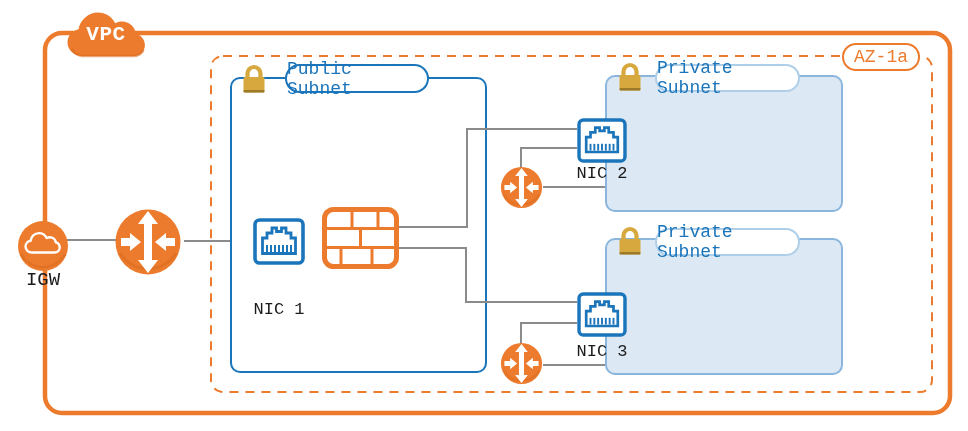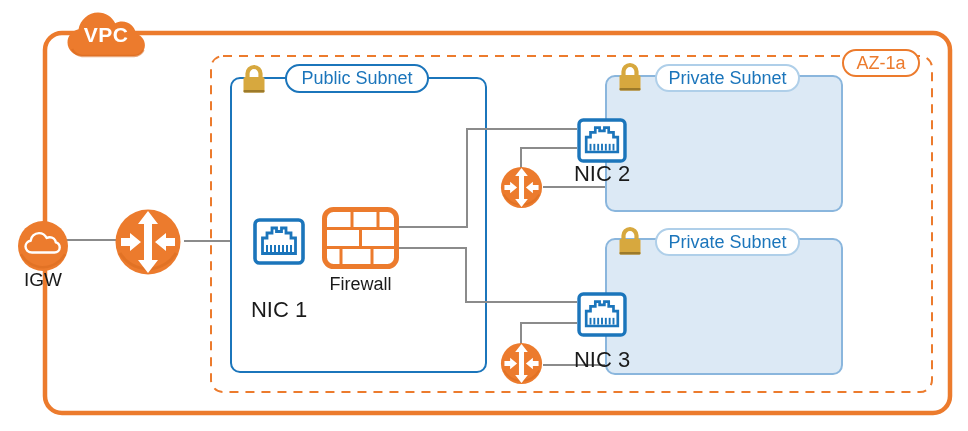--- a/index.html
+++ b/index.html
@@ -10,38 +10,38 @@
     --subnet_border:#8AB6DD;
     --pill_light_border:#AFCFE9;
     --gold:#D7A83E;
     --gold_dark:#9C7A2A;
     --line_gray:#8B8B8B;
     --label_color:#1A1A1A;
   }
   html,body{margin:0;padding:0;background:#fff;}
   #canvas{
     position:relative;width:968px;height:431px;background:#fff;overflow:hidden;
-    font-family:Liberation Sans, sans-serif;
+    font-family:Liberation Mono, monospace;
   }
   .abs{position:absolute;}
   .subnet{box-sizing:border-box;border-radius:10px;}
   .subnet.public{background:#fff;border:2.5px solid var(--blue);z-index:1;}
   .subnet.private{background:var(--subnet_fill);border:2px solid var(--subnet_border);z-index:1;}
   .pill{
     box-sizing:border-box;background:#fff;border-radius:15px;
     display:flex;align-items:center;justify-content:center;
     font-size:18px;font-weight:400;z-index:4;
   }
   .pill.blue-border{border:2.5px solid var(--blue);color:var(--blue);}
   .pill.light-border{border:2px solid var(--pill_light_border);color:var(--blue);}
-  .pill.orange-border{border:2.5px solid var(--orange);color:var(--orange);margin-top:6px;}
+  .pill.orange-border{border:2.5px solid var(--orange);color:var(--orange);}
   .node{z-index:4;}
   .node-label{
     position:absolute;text-align:center;color:var(--label_color);
-    font-size:22px;line-height:20px;z-index:5;white-space:pre-line;
+    font-size:17px;line-height:20px;z-index:5;white-space:pre-line;
   }
   #lines-layer{position:absolute;left:0;top:0;z-index:3;pointer-events:none;}
   #vpc-cloud-text{
     position:absolute;color:#fff;font-weight:bold;font-size:21px;
     letter-spacing:0.5px;z-index:6;
   }
 </style>
 </head>
 <body>
 
@@ -152,31 +152,30 @@
     <g stroke="#EC7B2D" stroke-width="3">
       <path d="M4,21.5 H73"></path>
         <path d="M4,40.5 H73"></path>
       <path d="M30,4 V21"></path>
         <path d="M56,4 V21"></path>
       <path d="M38.5,22 V40"></path>
       <path d="M19,41 V58"></path>
         <path d="M50,41 V58"></path>
     </g>
   </svg>
-  <div class="node-label" style="left:312px;top:274px;width:97px;font-size:18px;">Firewall</div>
 
   <svg class="abs node" style="left:577px;top:118px;" width="50" height="45">
       <use href="#nic-sym"></use>
     </svg>
   <div class="node-label" style="left:573px;top:164px;width:58px;">NIC 2</div>
   <svg class="abs node" style="left:500px;top:166px;" width="43" height="43">
       <use href="#router-sym"></use>
     </svg>
 
   <svg class="abs node" style="left:577px;top:292px;" width="50" height="45">
       <use href="#nic-sym"></use>
     </svg>
-  <div class="node-label" style="left:573px;top:350px;width:58px;">NIC 3</div>
+  <div class="node-label" style="left:573px;top:342px;width:58px;">NIC 3</div>
   <svg class="abs node" style="left:500px;top:342px;" width="43" height="43">
       <use href="#router-sym"></use>
     </svg>
 
 </div>
 
 </body></html>

